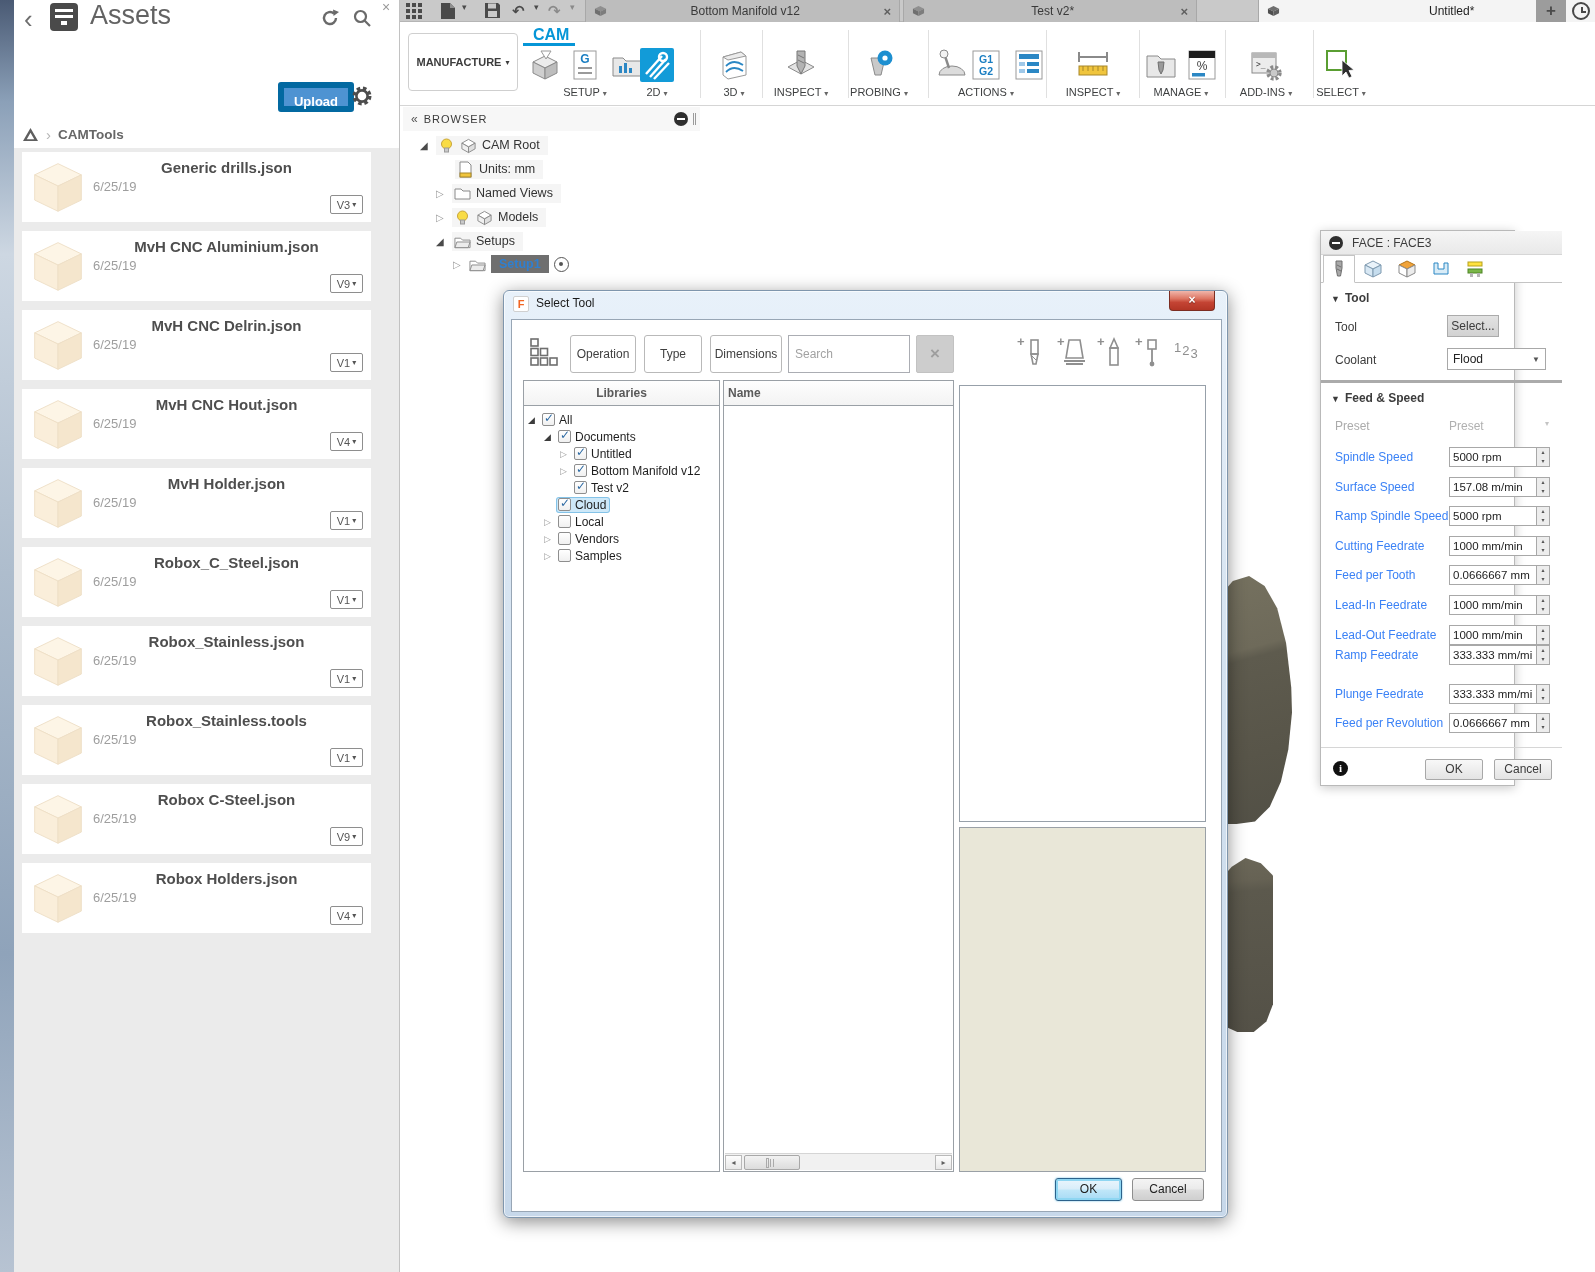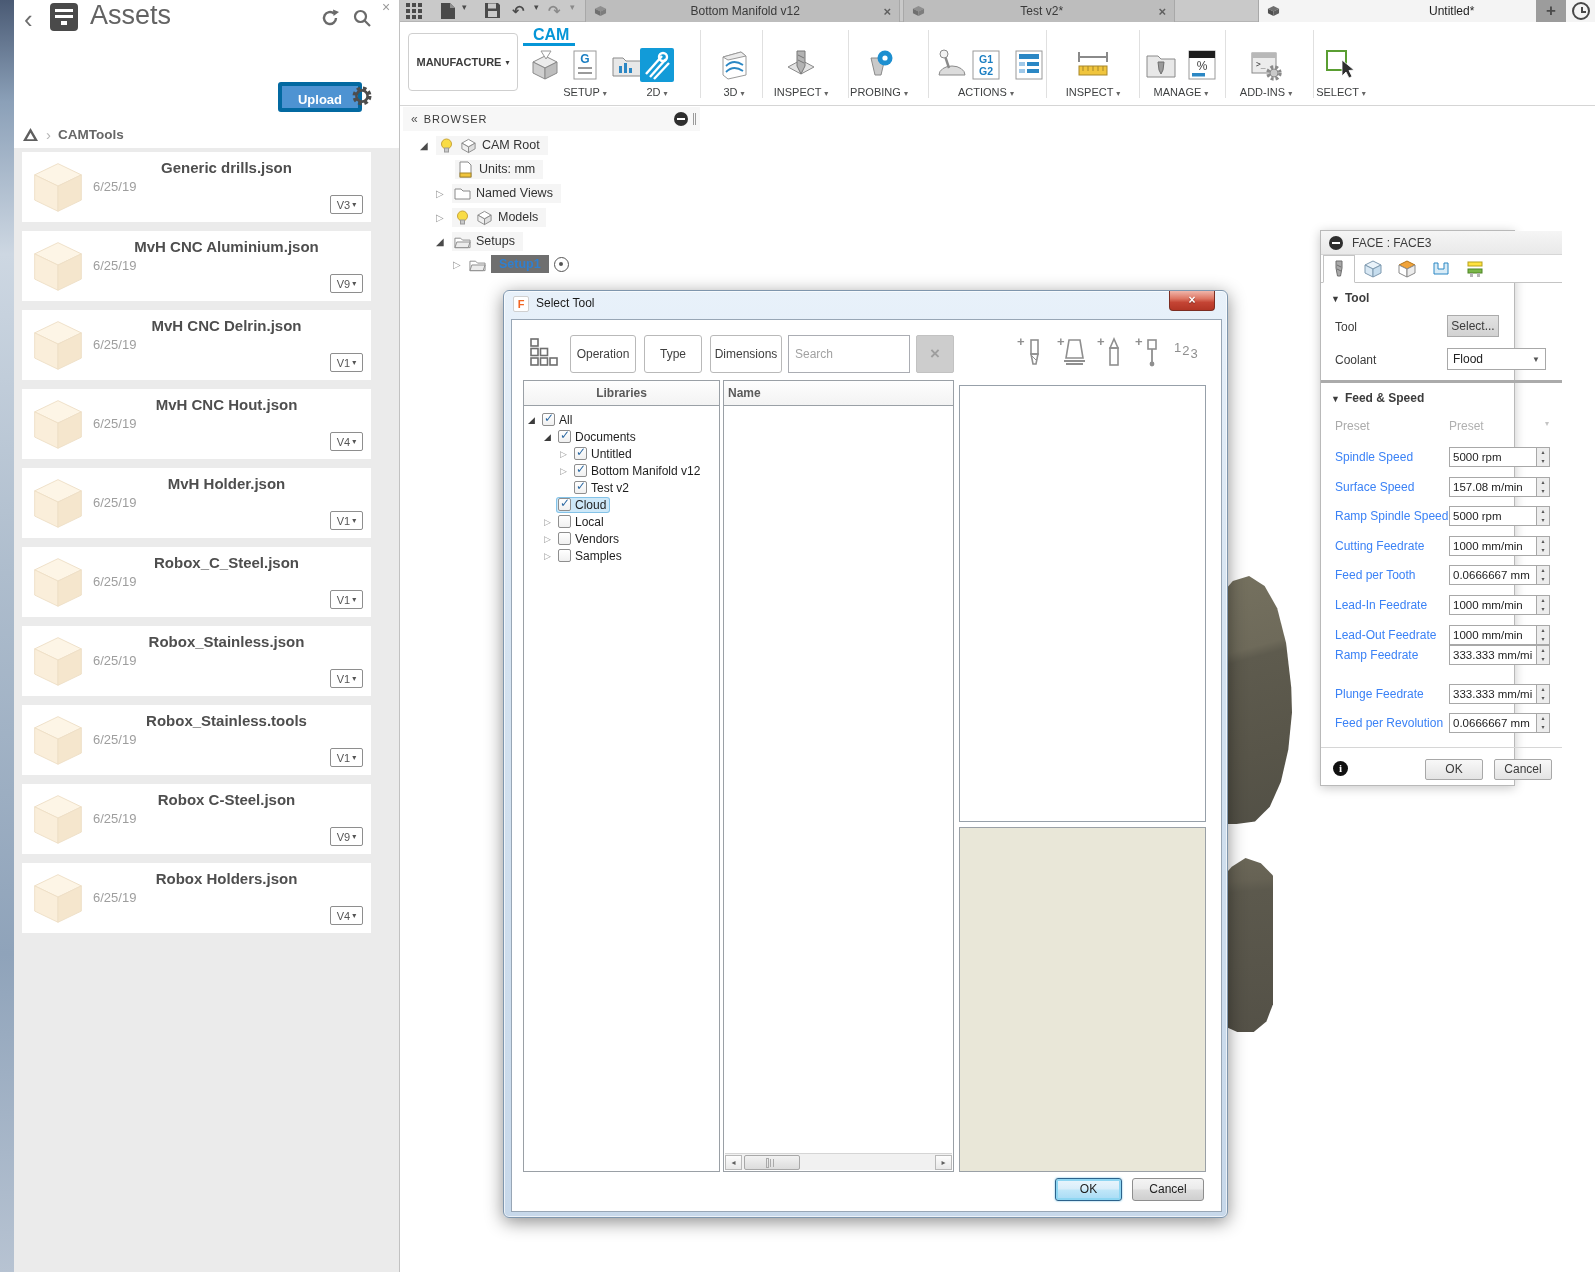--- a/index.html
+++ b/index.html
@@ -14,21 +14,21 @@
   #assets{left:14px;top:0;width:386px;height:1272px;background:#fff;border-right:1px solid #c2c2c2}
   .ap-back{left:10px;top:6px;font-size:26px;color:#6e6e6e;line-height:26px}
   .ap-drawer{left:36px;top:3px;width:28px;height:28px;background:#4a4a4a;border-radius:4px}
   .ap-drawer i{position:absolute;left:5px;right:5px;height:3px;background:#fff}
   .ap-title{left:76px;top:0px;font-size:27px;color:#636363}
   .ap-x{left:368px;top:-1px;font-size:14px;color:#9a9a9a}
   .seg{left:8px;top:48px;width:341px;height:25px;border:1px solid #a9a9a9;border-radius:3px;display:flex;overflow:hidden}
   .seg>div{flex:1;text-align:center;font-size:13px;color:#6a6a6a;line-height:23px}
   .seg .on{background:#fff;border-right:1px solid #a9a9a9}
   .seg .off{background:#ededed}
-  .upload{left:264px;top:82px;width:84px;height:30px;background:#4e93d2;border:4px solid #0369a1;
+  .upload{left:264px;top:82px;width:76px;height:30px;background:#4e93d2;border:6px solid #0369a1;
     border-radius:3px;color:#fff;font-size:13px;font-weight:bold;text-align:center;line-height:28px}
   .crumbs{left:8px;top:124px;height:20px;display:flex;align-items:center;gap:7px}
   .crumb-proj{width:17px;height:15px}
   .crumb-gt{color:#b5b5b5;font-size:15px}
   .crumb-txt{font-size:13.5px;font-weight:bold;color:#666}
   #asset-list{left:0;top:148px;width:385px;height:1124px;background:#ebebeb;padding-top:4px}
   .card{position:relative;width:349px;height:70px;margin:0 0 9px 8px;background:#fff}
   .card .cube{position:absolute;left:8px;top:7px;width:56px;height:56px}
   .card .ttl{position:absolute;left:68px;right:8px;top:7px;text-align:center;font-size:15px;font-weight:bold;color:#4e4e4e;
     white-space:nowrap;overflow:hidden}
@@ -385,21 +385,21 @@
 
     <div class="doc-tab" style="left:185px;width:315px">
       <svg width="13" height="12" viewBox="0 0 14 13">
         <polygon points="7,1 13,4 7,7 1,4" fill="#8f8f8f"></polygon>
           <polygon points="1,4 7,7 7,12 1,9" fill="#6f6f6f"></polygon>
           <polygon points="13,4 7,7 7,12 13,9" fill="#7d7d7d"></polygon>
       </svg>
       <span class="lbl">Bottom Manifold v12</span>
       <span class="x">×</span>
     </div>
-    <div class="doc-tab" style="left:503px;width:272px">
+    <div class="doc-tab" style="left:503px;width:294px">
       <svg width="13" height="12" viewBox="0 0 14 13">
         <polygon points="7,1 13,4 7,7 1,4" fill="#8f8f8f"></polygon>
           <polygon points="1,4 7,7 7,12 1,9" fill="#6f6f6f"></polygon>
           <polygon points="13,4 7,7 7,12 13,9" fill="#7d7d7d"></polygon>
       </svg>
       <span class="lbl">Test v2*</span>
       <span class="x">×</span>
     </div>
     <div class="doc-tab active" style="left:858px;width:382px">
       <svg width="13" height="12" viewBox="0 0 14 13">

